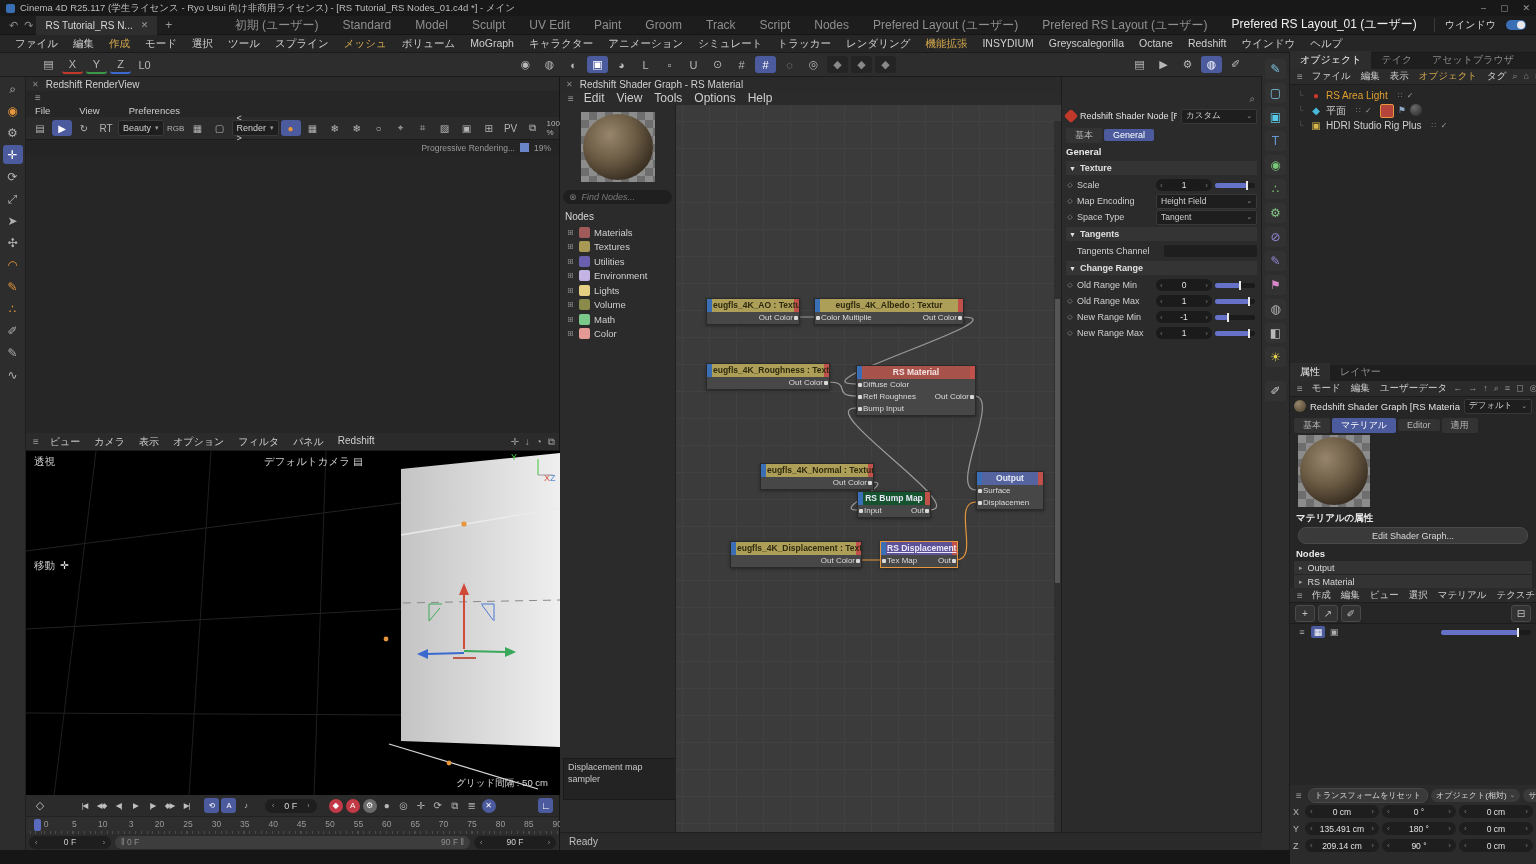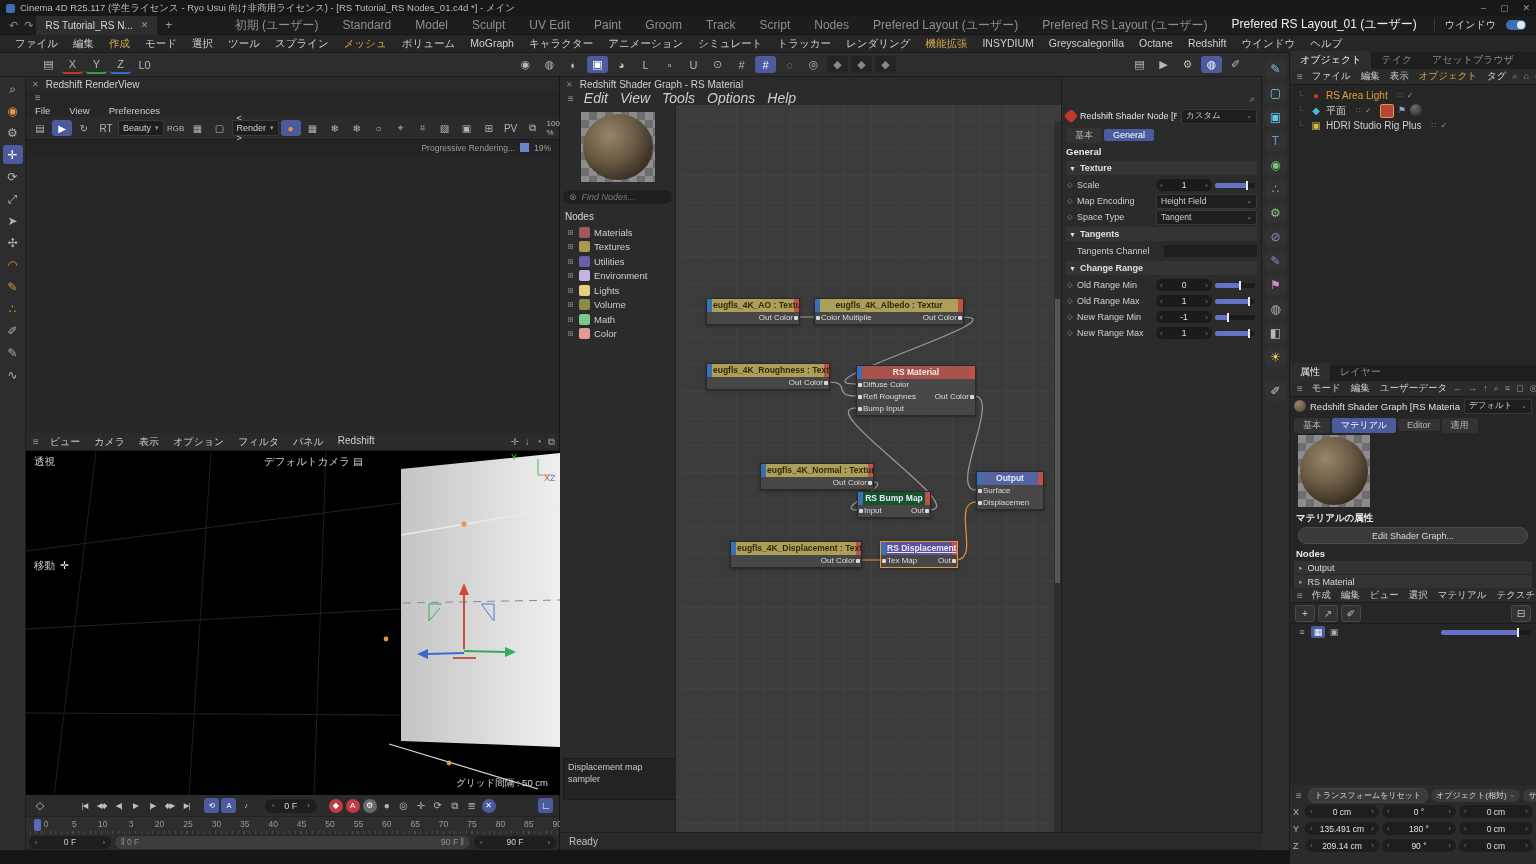--- a/index.html
+++ b/index.html
@@ -35,21 +35,21 @@
   .ul{border-bottom:2px solid;}
   
   #left-tools{left:0;top:77px;width:26px;height:787px;background:#2d2d2d;display:flex;flex-direction:column;align-items:center;padding-top:2px;box-sizing:border-box;gap:3px;border-right:1px solid #1f1f1f;}
   .tbtn{width:20px;height:19px;border-radius:3px;display:flex;align-items:center;justify-content:center;color:#b0b0b0;font-size:12px;}
   .tbtn.active{background:#4c5a9e;color:#fff;}
   
   #renderview{left:26px;top:77px;width:534px;height:356px;background:#262626;border-right:1px solid #161616;box-sizing:border-box;}
   .panel-title{height:14px;display:flex;align-items:center;gap:7px;padding:0 6px;font-size:10px;color:#d0d0d0;background:#2a2a2a;}
   .panel-title .x{color:#8a8a8a;font-size:8px;}
   #rv-burger{height:13px;display:flex;align-items:center;padding:0 6px;color:#9a9a9a;}
-  #rv-menus{height:13px;display:flex;gap:9px;padding:0 4px;align-items:center;text-align:center;}
+  #rv-menus{height:13px;display:flex;gap:19px;padding:0 4px;align-items:center;text-align:center;}
   #rv-menus .mitem{font-size:9.5px;padding:0 5px;}
   #rv-toolbar{height:22px;display:flex;align-items:center;gap:2px;padding:0 4px;background:#2b2b2b;}
   .rv-btn{min-width:16px;height:16px;border-radius:3px;display:flex;align-items:center;justify-content:center;color:#b5b5b5;font-size:10px;padding:0 2px;}
   .rv-btn.active{background:#4c5a9e;color:#fff;}
   .rv-dd{height:14px;background:#1e1e1e;border:1px solid #3a3a3a;border-radius:2px;display:flex;align-items:center;gap:4px;padding:0 4px;font-size:9px;color:#cfcfcf;}
   .car{font-size:7px;color:#9a9a9a;}
   #rv-image{height:279px;position:relative;overflow:hidden;
     background:
       radial-gradient(ellipse 130px 90px at 16% 28%, rgba(168,142,104,.85), transparent 70%),
       radial-gradient(ellipse 210px 150px at 42% 58%, rgba(133,110,78,.8), transparent 70%),
@@ -80,21 +80,21 @@
   #ruler{position:relative;height:17px;background:#2e2e2e;border-top:1px solid #222;
          background-image:repeating-linear-gradient(90deg,#4a4a4a 0 1px,transparent 1px 5.7px);background-position:18px bottom;background-size:100% 3px;background-repeat:repeat-x;}
   .tick{position:absolute;top:2px;font-size:8.5px;color:#9a9a9a;transform:translateX(-50%);}
   #playhead{position:absolute;left:8px;top:2px;width:7px;height:12px;background:#5a6bbf;border-radius:2px;}
   #tl-range{height:16px;display:flex;align-items:center;gap:4px;padding:0 3px;}
   .fr-small{height:13px;background:#1e1e1e;border-radius:7px;display:flex;align-items:center;justify-content:space-between;padding:0 6px;font-size:8.5px;color:#d0d0d0;width:70px;}
   #range-bar{flex:1;height:13px;background:#3d3d3d;border-radius:7px;display:flex;align-items:center;justify-content:space-between;padding:0 6px;font-size:8.5px;color:#8f8f8f;}
   
   #sg{left:560px;top:77px;width:502px;height:755px;background:#2b2b2b;box-sizing:border-box;border-right:1px solid #1c1c1c;}
   #sg-menu{height:14px;display:flex;align-items:center;gap:1px;padding:0 5px;}
-  #sg-menu .mitem{font-size:14px;padding:0 6px;font-style:italic;}
+  #sg-menu .mitem{font-size:12px;padding:0 6px;}
   #sg-body{display:flex;height:727px;}
   #sg-side{width:116px;background:#2b2b2b;border-right:1px solid #202020;position:relative;box-sizing:border-box;padding:4px 3px;}
   #sg-preview{width:74px;height:70px;margin:3px auto 8px;position:relative;
       background-image:linear-gradient(45deg,#6e6e6e 25%,transparent 25%,transparent 75%,#6e6e6e 75%),linear-gradient(45deg,#6e6e6e 25%,transparent 25%,transparent 75%,#6e6e6e 75%);
       background-position:0 0,8px 8px;background-size:16px 16px;background-color:#8c8c8c;}
   .sphere{position:absolute;border-radius:50%;background:radial-gradient(circle at 38% 32%,#97866c,#6b5b44 42%,#3e3325 72%,#231b10 100%);}
   #sg-find{height:14px;background:#1f1f1f;border-radius:7px;display:flex;align-items:center;gap:5px;padding:0 6px;color:#7a7a7a;font-size:9px;font-style:italic;}
   #sg-nodes-h{font-size:10px;color:#d8d8d8;margin:7px 2px 3px;}
   .cat{display:flex;align-items:center;gap:4px;height:14.5px;padding-left:4px;}
   .cat-exp{color:#8a8a8a;font-size:8px;width:8px;}

